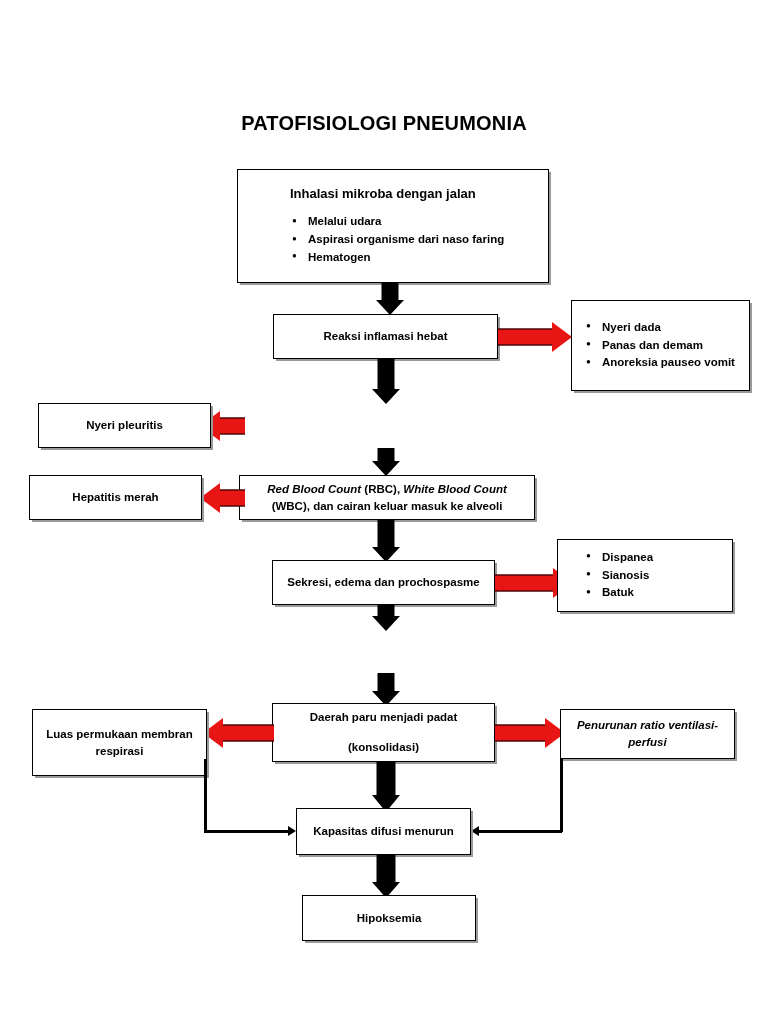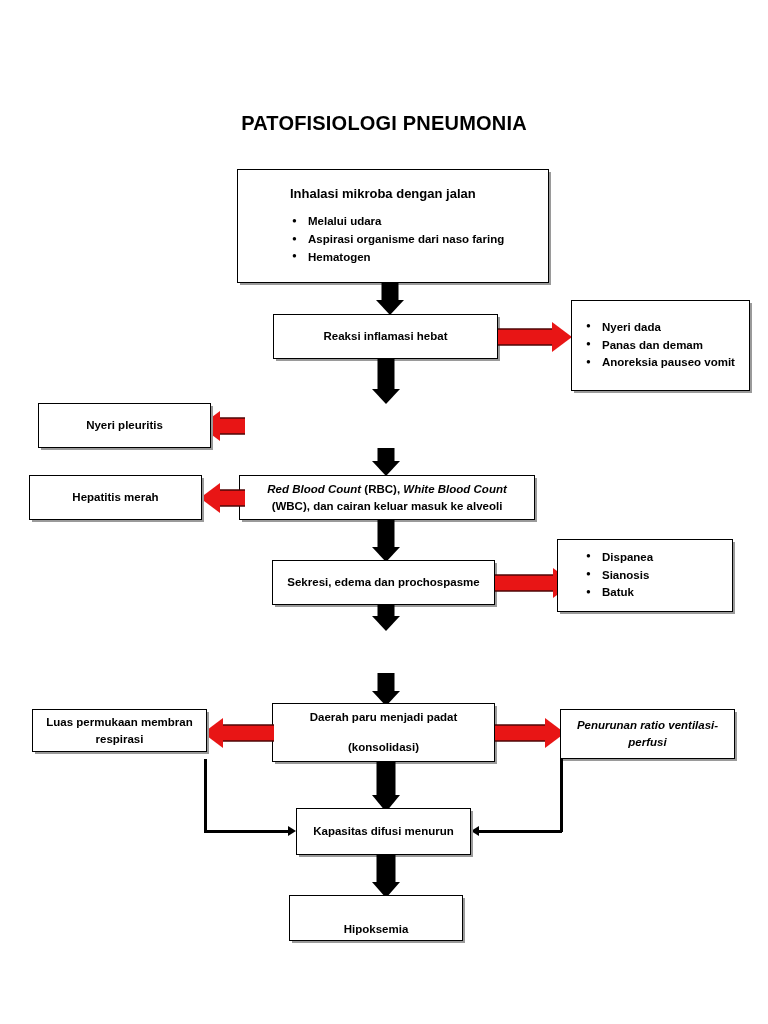--- a/index.html
+++ b/index.html
@@ -264,21 +264,21 @@
   <div class="rarrow left" style="left:203px; top:717px; width:71px; height:32px;">
     <div class="rshaft" style="width:52px; height:17px;"></div>
     <div class="rhead"></div>
   </div>
 
   <div class="rarrow right" style="left:495px; top:717px; width:70px; height:32px;">
     <div class="rshaft" style="width:52px; height:17px;"></div>
     <div class="rhead"></div>
   </div>
 
-  <div class="box shadow" style="left:32px; top:709px; width:175px; height:43px;">
+  <div class="box shadow" style="left:32px; top:709px; width:175px; height:67px;">
     <span class="line">Luas permukaan membran</span>
     <span class="line">respirasi</span>
   </div>
 
   <div class="box shadow" style="left:560px; top:709px; width:175px; height:50px;font-style:italic;">
     <span class="line">Penurunan ratio ventilasi-</span>
     <span class="line">perfusi</span>
   </div>
 
   <div class="conn-v" style="left:204px; top:759px; width:2.5px; height:73px;"></div>
@@ -296,17 +296,17 @@
 
   <div class="box shadow" style="left:296px; top:808px; width:175px; height:47px;">
     <span class="line">Kapasitas difusi menurun</span>
   </div>
 
   <div class="darrow" style="left:366px; top:855px; width:40px; height:43px;">
     <div class="shaft" style="width:19px; height:28px;"></div>
     <div class="head" style="border-top-width:16px;"></div>
   </div>
 
-  <div class="box shadow" style="left:289px; top:895px; width:174px; height:46px;justify-content:flex-end;">
+  <div class="box shadow" style="left:302px; top:895px; width:174px; height:46px;">
     <span class="line">Hipoksemia</span>
   </div>
 
 </div>
 
 </body></html>

